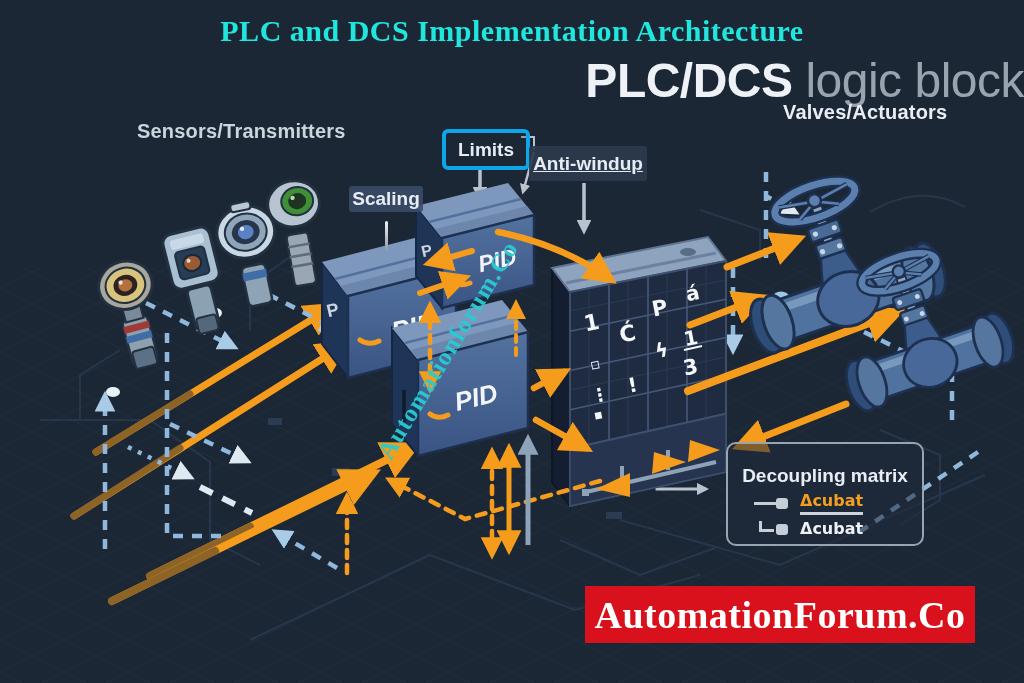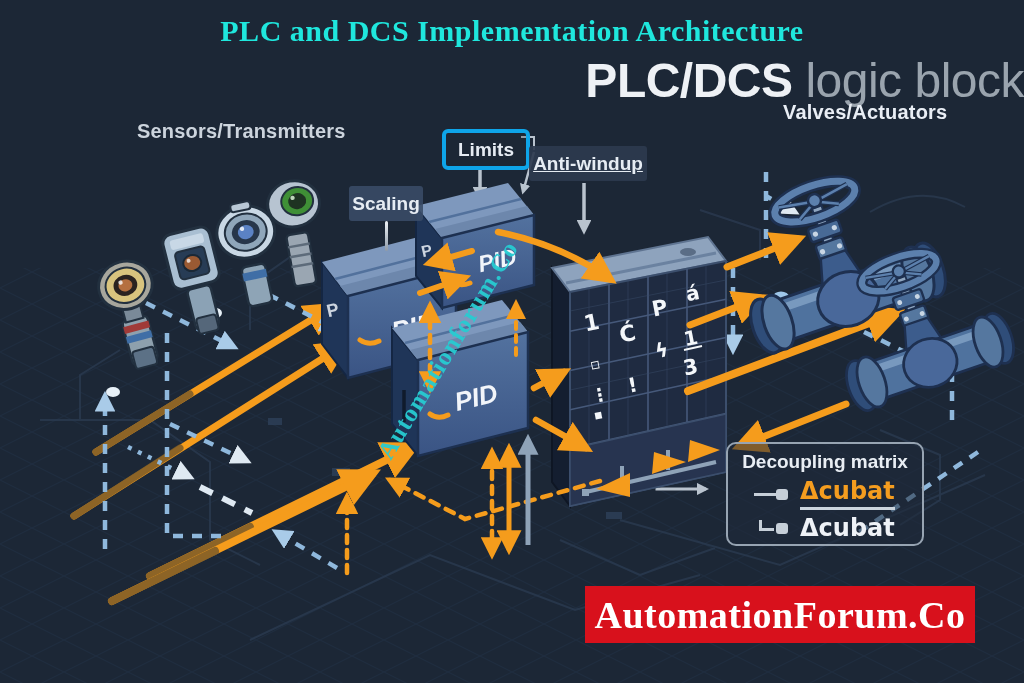--- a/index.html
+++ b/index.html
@@ -16,28 +16,28 @@
   .seclab{position:absolute;z-index:5;font-size:20px;font-weight:bold;color:#ccd4dd;letter-spacing:.2px;}
   .chip{position:absolute;z-index:5;font-size:19px;font-weight:bold;color:#e6ecf3;
         display:flex;align-items:center;justify-content:center;}
   .chip.filled{background:rgba(58,76,104,.88);border-radius:3px;}
   .chip.dark{background:rgba(44,57,78,.92);border-radius:3px;}
   .chip.outline{border:4px solid #0ea5e9;background:rgba(28,38,52,.25);border-radius:6px;}
   .pin{position:absolute;z-index:5;width:3px;height:30px;left:385px;top:221px;
        background:linear-gradient(#eef2f6,#8e9aa8);border-radius:2px;}
   .dec{position:absolute;left:726px;top:442px;width:194px;height:100px;z-index:5;
        border:2px solid #97a4b2;border-radius:10px;background:rgba(31,42,59,.55);}
-  .dec .dt{margin-top:7px;text-align:center;font-size:19px;font-weight:bold;color:#e9eef4;}
+  .dec .dt{margin-top:21px;text-align:center;font-size:19px;font-weight:bold;color:#e9eef4;}
   .dec .row{display:flex;align-items:center;gap:10px;margin:4px 0 0 26px;}
   .conn{width:36px;height:16px;position:relative;flex:0 0 36px;}
   .conn .bar{position:absolute;left:0;top:7px;width:22px;height:3px;background:#c6cfd8;}
   .conn .knob{position:absolute;right:2px;top:3px;width:12px;height:11px;background:#c6cfd8;border-radius:3px;}
   .conn.elbow .bar{left:5px;top:0;width:3px;height:10px;}
   .conn.elbow .bar2{position:absolute;left:5px;top:8px;width:15px;height:3px;background:#c6cfd8;}
-  .dlab{font-family:"DejaVu Sans",sans-serif;font-size:24px;font-weight:bold;}
+  .dlab{font-family:"DejaVu Sans",sans-serif;font-size:16px;font-weight:bold;}
   .dlab.out{color:#f59d1f;border-bottom:3px solid #ccd5dd;padding-bottom:2px;}
   .dlab.inp{color:#eef2f7;}
   .wm{position:absolute;left:448px;top:350px;z-index:3;transform:translate(-50%,-50%) rotate(-59deg);
       font-family:"Liberation Serif",serif;font-weight:bold;font-size:25px;color:#27ccd2;
       white-space:nowrap;letter-spacing:1px;opacity:.95;}
   .banner{position:absolute;left:585px;top:586px;width:390px;height:57px;z-index:6;
           background:#d8111c;display:flex;align-items:center;justify-content:center;}
   .banner span{font-family:"Liberation Serif",serif;font-weight:bold;font-size:38px;color:#ffffff;
                letter-spacing:.5px;}
 </style>
@@ -323,21 +323,21 @@
     </g>
   </g>
 </svg>
 
 <div class="ttl">PLC and DCS Implementation Architecture</div>
 <div class="sub"><span class="strong">PLC/DCS</span><span class="light"> logic block</span></div>
 
 <div class="seclab" style="left:783px;top:101px;color:#e9eef5;">Valves/Actuators</div>
 <div class="seclab" style="left:137px;top:120px;">Sensors/Transmitters</div>
 
-<div class="chip filled" style="left:349px;top:186px;width:74px;height:35px;">Scaling</div>
+<div class="chip filled" style="left:349px;top:186px;width:74px;height:26px;">Scaling</div>
 <div class="pin"></div>
 <div class="chip outline" style="left:442px;top:129px;width:80px;height:33px;">Limits</div>
 <div class="chip dark" style="left:529px;top:146px;width:118px;height:35px;text-decoration:underline;">Anti-windup</div>
 
 <div class="dec">
   <div class="dt">Decoupling matrix</div>
   <div class="row">
     <span class="conn">
           <span class="bar"></span>
           <span class="knob"></span>

